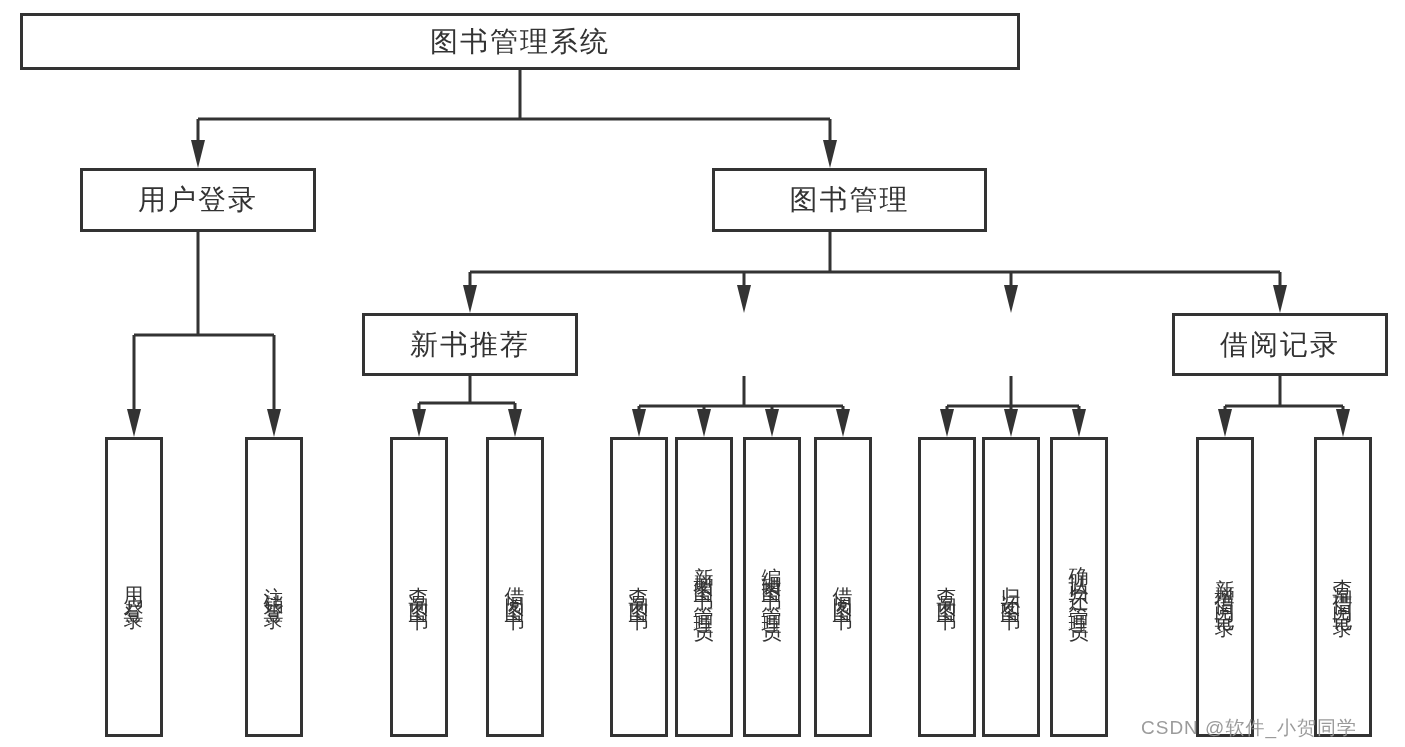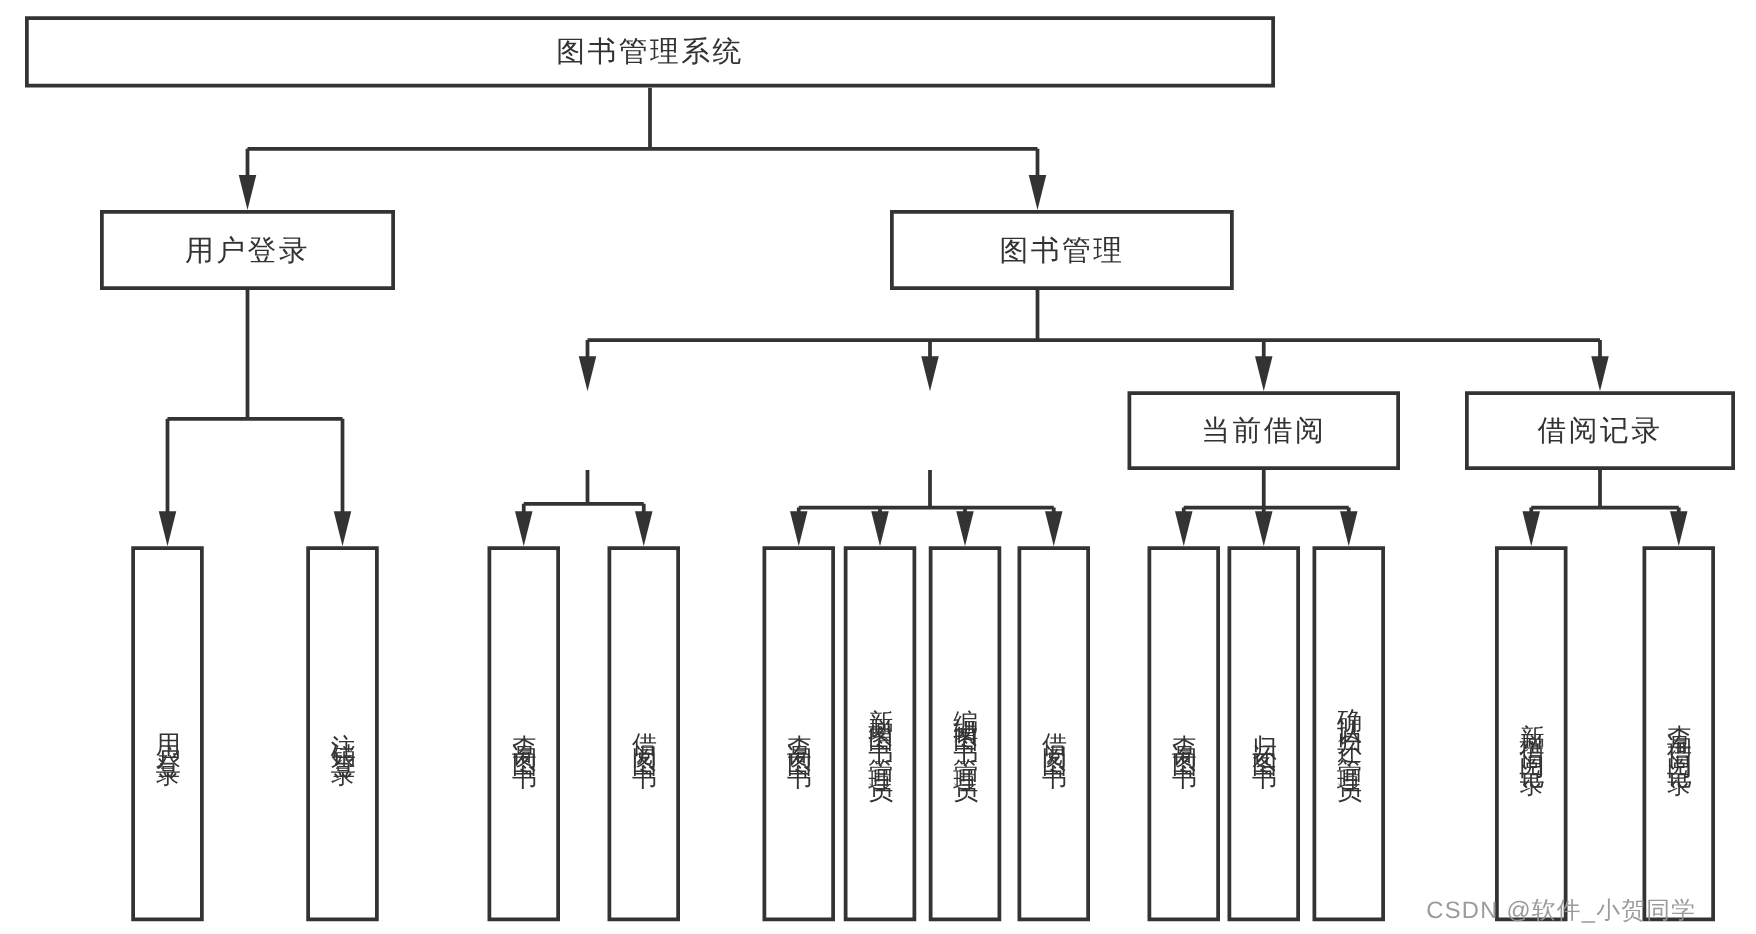--- a/index.html
+++ b/index.html
@@ -30,21 +30,21 @@
     position: absolute;
     box-sizing: border-box;
     border: 3px solid #333333;
     background: #ffffff;
     display: flex;
     align-items: center;
     justify-content: center;
     text-align: center;
   }
   .box.h {
-    font-size: 23px;
+    font-size: 28px;
     letter-spacing: 2px;
   }
   .box.v {
     font-size: 20px;
   }
   .box.v .vtext {
     writing-mode: vertical-rl;
     text-orientation: mixed;
     letter-spacing: 8px;
     line-height: 1;
@@ -120,22 +120,22 @@
     <span>图书管理系统</span>
   </div>
 
   <div class="box h" style="left:80px; top:168px; width:236px; height:64px;">
     <span>用户登录</span>
   </div>
   <div class="box h" style="left:712px; top:168px; width:275px; height:64px;">
     <span>图书管理</span>
   </div>
 
-  <div class="box h" style="left:902px; top:313px; width:218px; height:63px;">
-    <span>当前借阅</span>
+  <div class="box h" style="left:362px; top:313px; width:216px; height:63px;">
+    <span>新书推荐</span>
   </div>
   <div class="box h" style="left:1172px; top:313px; width:216px; height:63px;">
     <span>借阅记录</span>
   </div>
 
   <div class="box v" style="left:105px; top:437px; width:58px; height:300px;">
     <span class="vtext">用户登录</span>
   </div>
   <div class="box v" style="left:245px; top:437px; width:58px; height:300px;">
     <span class="vtext">注销登录</span>

